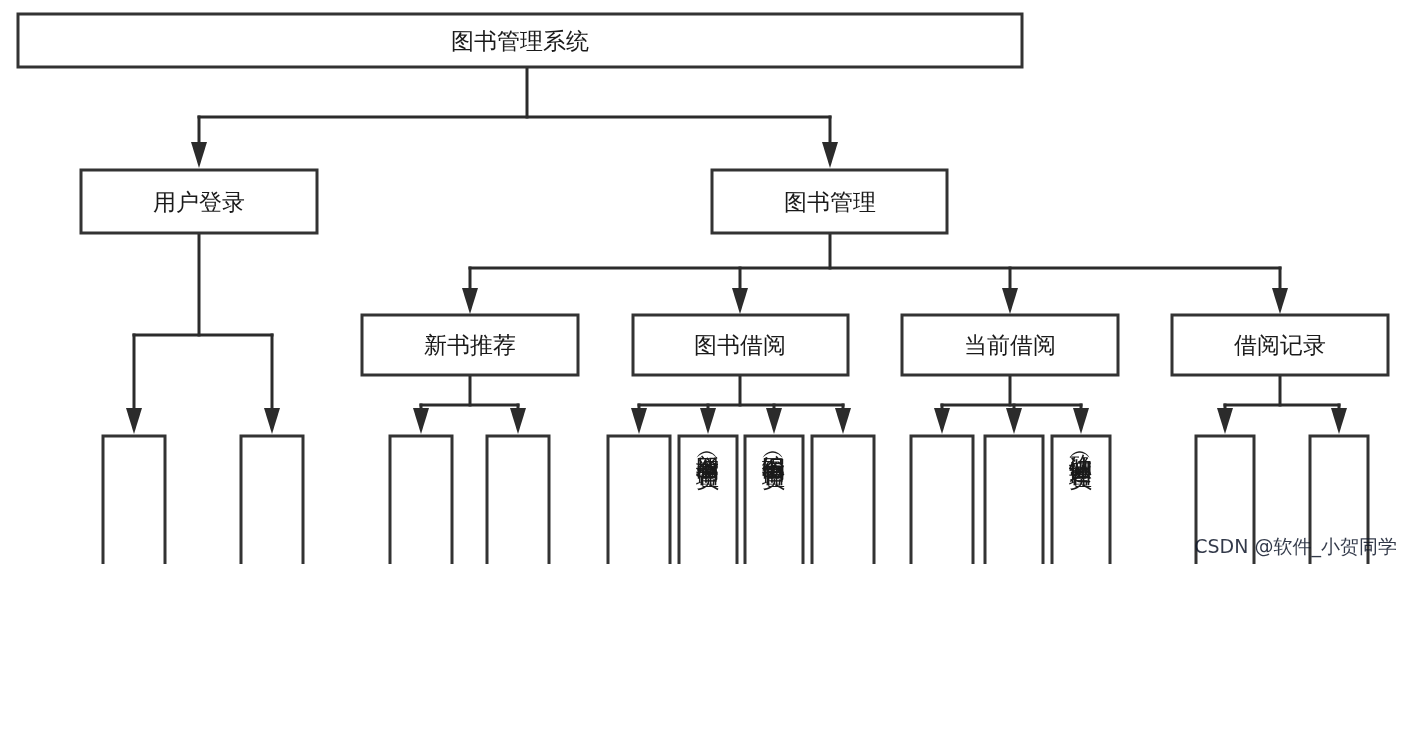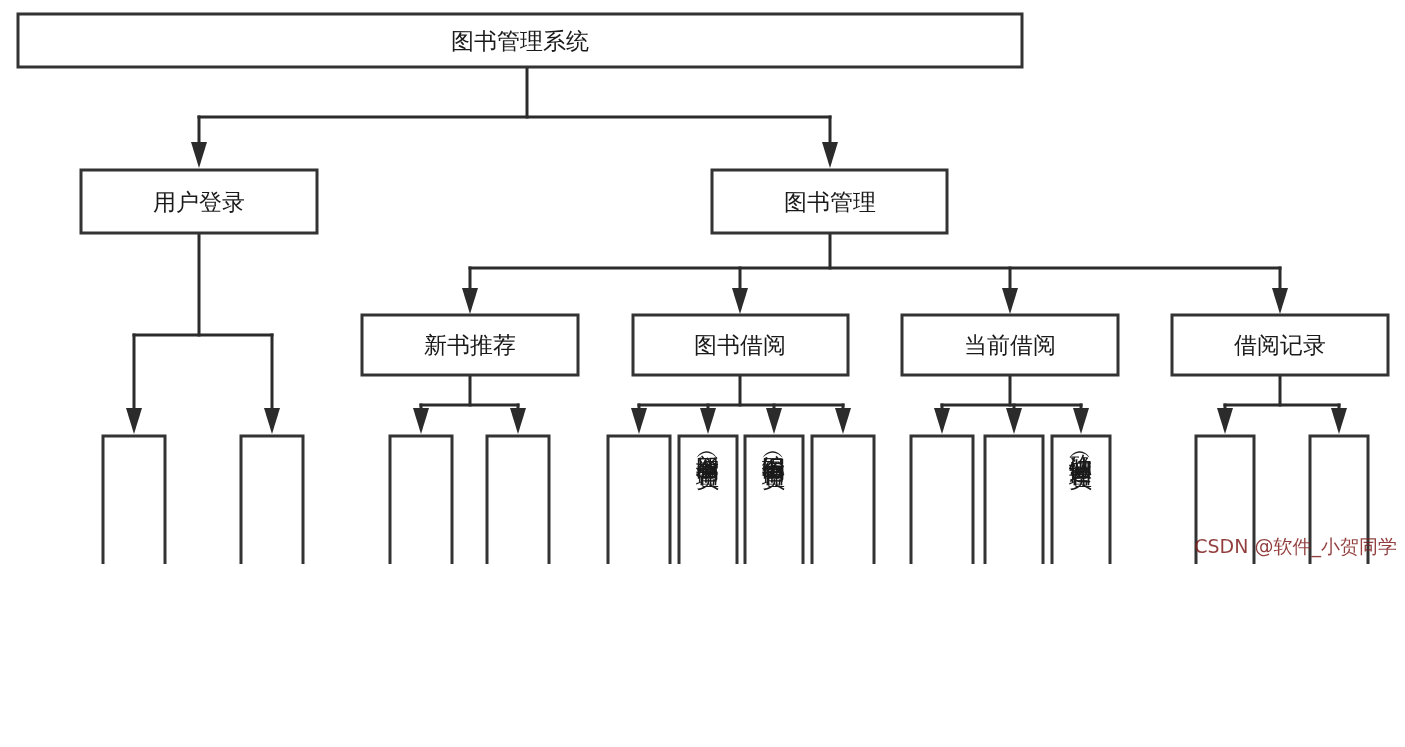--- a/index.html
+++ b/index.html
@@ -63,21 +63,21 @@
     letter-spacing: 2px;
     white-space: nowrap;
     text-align: center;
   }
   .watermark {
     position: absolute;
     right: 8px;
     bottom: 4px;
     font-family: "DejaVu Sans", "Liberation Sans", sans-serif;
     font-size: 19px;
-    color: #7f1d1d;
+    color: #0f172a;
     opacity: 0.85;
     white-space: nowrap;
   }
 </style>
 </head>
 <body>
 
 <div id="diagram-root">
 
   <svg class="diagram-svg" viewBox="0 0 1405 747">

